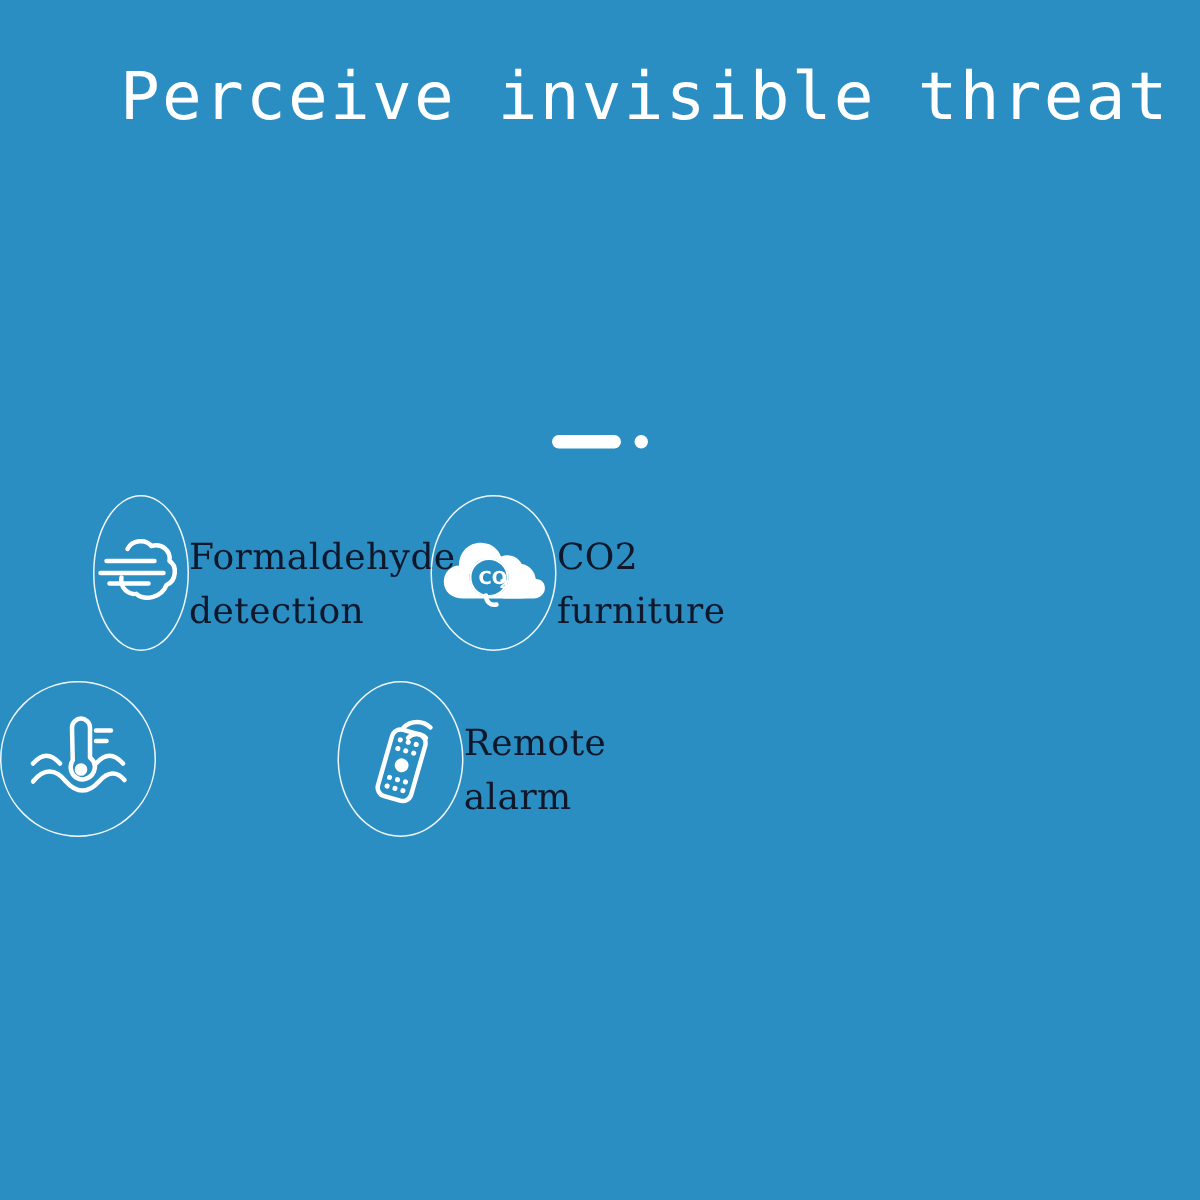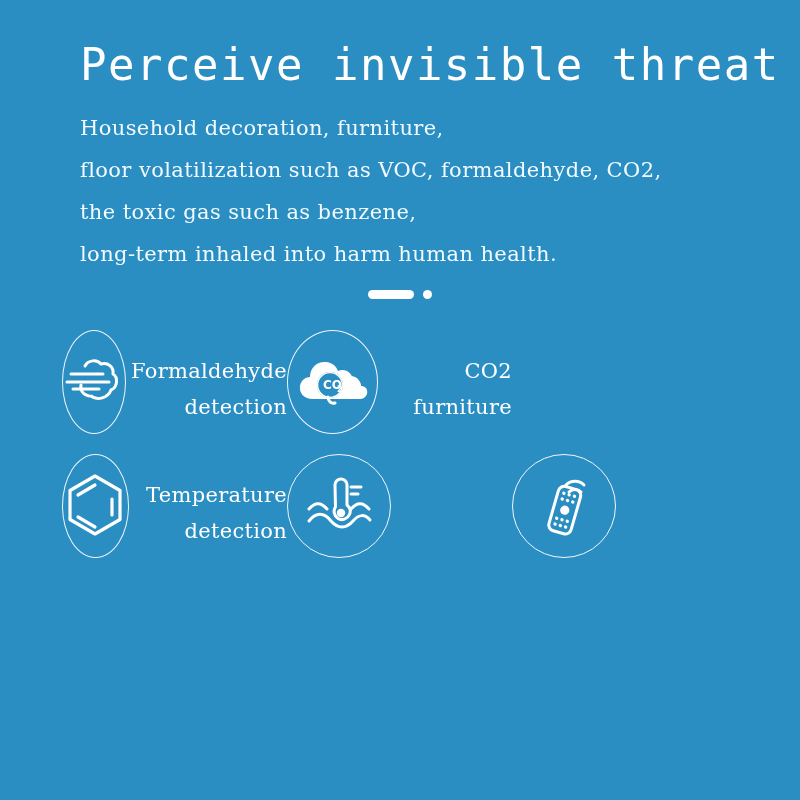--- a/index.html
+++ b/index.html
@@ -108,43 +108,37 @@
     display: flex;
     align-items: center;
     justify-content: center;
     box-sizing: border-box;
   }
   .feat-circle svg { display: block; }
 
   .feat-label {
     margin-top: 14px;
     font-family: "DejaVu Serif", serif;
-    font-size: 21px;
-    color: #ffffff;
-    text-align: right;
+    font-size: 24px;
+    color: #0f172a;
+    text-align: left;
     line-height: 36px;
     letter-spacing: 0.3px;
     max-width: 210px;
   }
 
   .row-2 { margin-top: 20px; }
 </style>
 </head>
 <body>
 
 <div class="page">
 
   <div class="hero">
     <div class="hero-title">Perceive invisible threat</div>
-    <div class="hero-lines">
-      <div class="hero-line">Household decoration, furniture,</div>
-      <div class="hero-line">floor volatilization such as VOC, formaldehyde, CO2,</div>
-      <div class="hero-line">the toxic gas such as benzene,</div>
-      <div class="hero-line">long-term inhaled into harm human health.</div>
-    </div>
   </div>
 
   <div class="pager">
     <div class="pager-bar"></div>
     <div class="pager-dot"></div>
   </div>
 
   <div class="features">
 
     <div class="feat-row">
@@ -182,31 +176,20 @@
             <text x="40" y="37" font-family="DejaVu Sans, sans-serif" font-size="8" font-weight="bold" fill="#ffffff">2</text>
           </svg>
         </div>
         <div class="feat-label">CO2 furniture</div>
       </div>
 
     </div>
 
     <div class="feat-row row-2">
 
-      <div class="feat feat-0">
-        <div class="feat-circle">
-          <svg width="62" height="66" viewBox="0 0 62 66" fill="none" stroke="#ffffff" stroke-width="3.2" stroke-linecap="round" stroke-linejoin="round">
-            <path d="M31 3 L56 17.5 V46.5 L31 61 L6 46.5 V17.5 Z"></path>
-            <line x1="14" y1="22" x2="31" y2="12"></line>
-            <line x1="14" y1="44" x2="31" y2="54"></line>
-            <line x1="48" y1="26" x2="48" y2="42"></line>
-          </svg>
-        </div>
-        <div class="feat-label">Temperature detection</div>
-      </div>
 
       <div class="feat feat-1">
         <div class="feat-circle">
           <svg width="68" height="58" viewBox="0 0 68 58" fill="none" stroke="#ffffff" stroke-width="3" stroke-linecap="round" stroke-linejoin="round">
             <path d="M30 8 C30 4.5, 33 2, 36 2 C39 2, 42 4.5, 42 8 V28 C45 30.5, 46 34, 44.5 37.5 C42.5 42, 37 44, 33 41.5 C29 39, 28 33.5, 30.5 30 Z"></path>
             <circle cx="36" cy="36" r="4.2" fill="#ffffff" stroke="none"></circle>
             <line x1="46" y1="10" x2="56" y2="10"></line>
             <line x1="46" y1="17" x2="53" y2="17"></line>
             <path d="M4 32 C10 25, 16 25, 22 32 M46 32 C52 25, 58 25, 64 32"></path>
             <path d="M4 44 C11 35, 19 35, 26 44 C33 52, 41 52, 48 44 C54 37, 60 37, 65 43"></path>
@@ -230,19 +213,20 @@
               <circle cx="29.5" cy="47" r="1.7" fill="#ffffff"></circle>
               <circle cx="35" cy="47" r="1.7" fill="#ffffff"></circle>
               <circle cx="24" cy="53" r="1.7" fill="#ffffff"></circle>
               <circle cx="29.5" cy="53" r="1.7" fill="#ffffff"></circle>
               <circle cx="35" cy="53" r="1.7" fill="#ffffff"></circle>
             </g>
             <path d="M31 12 C36 7, 44 7, 49 12" fill="none" stroke="#ffffff" stroke-width="3" stroke-linecap="round"></path>
             <path d="M34 19 C37.5 15.5, 42.5 15.5, 46 19" fill="none" stroke="#ffffff" stroke-width="3" stroke-linecap="round"></path>
           </svg>
         </div>
+        <div class="feat-label">Remote alarm</div>
       </div>
 
     </div>
 
   </div>
 
 </div>
 
 </body></html>

